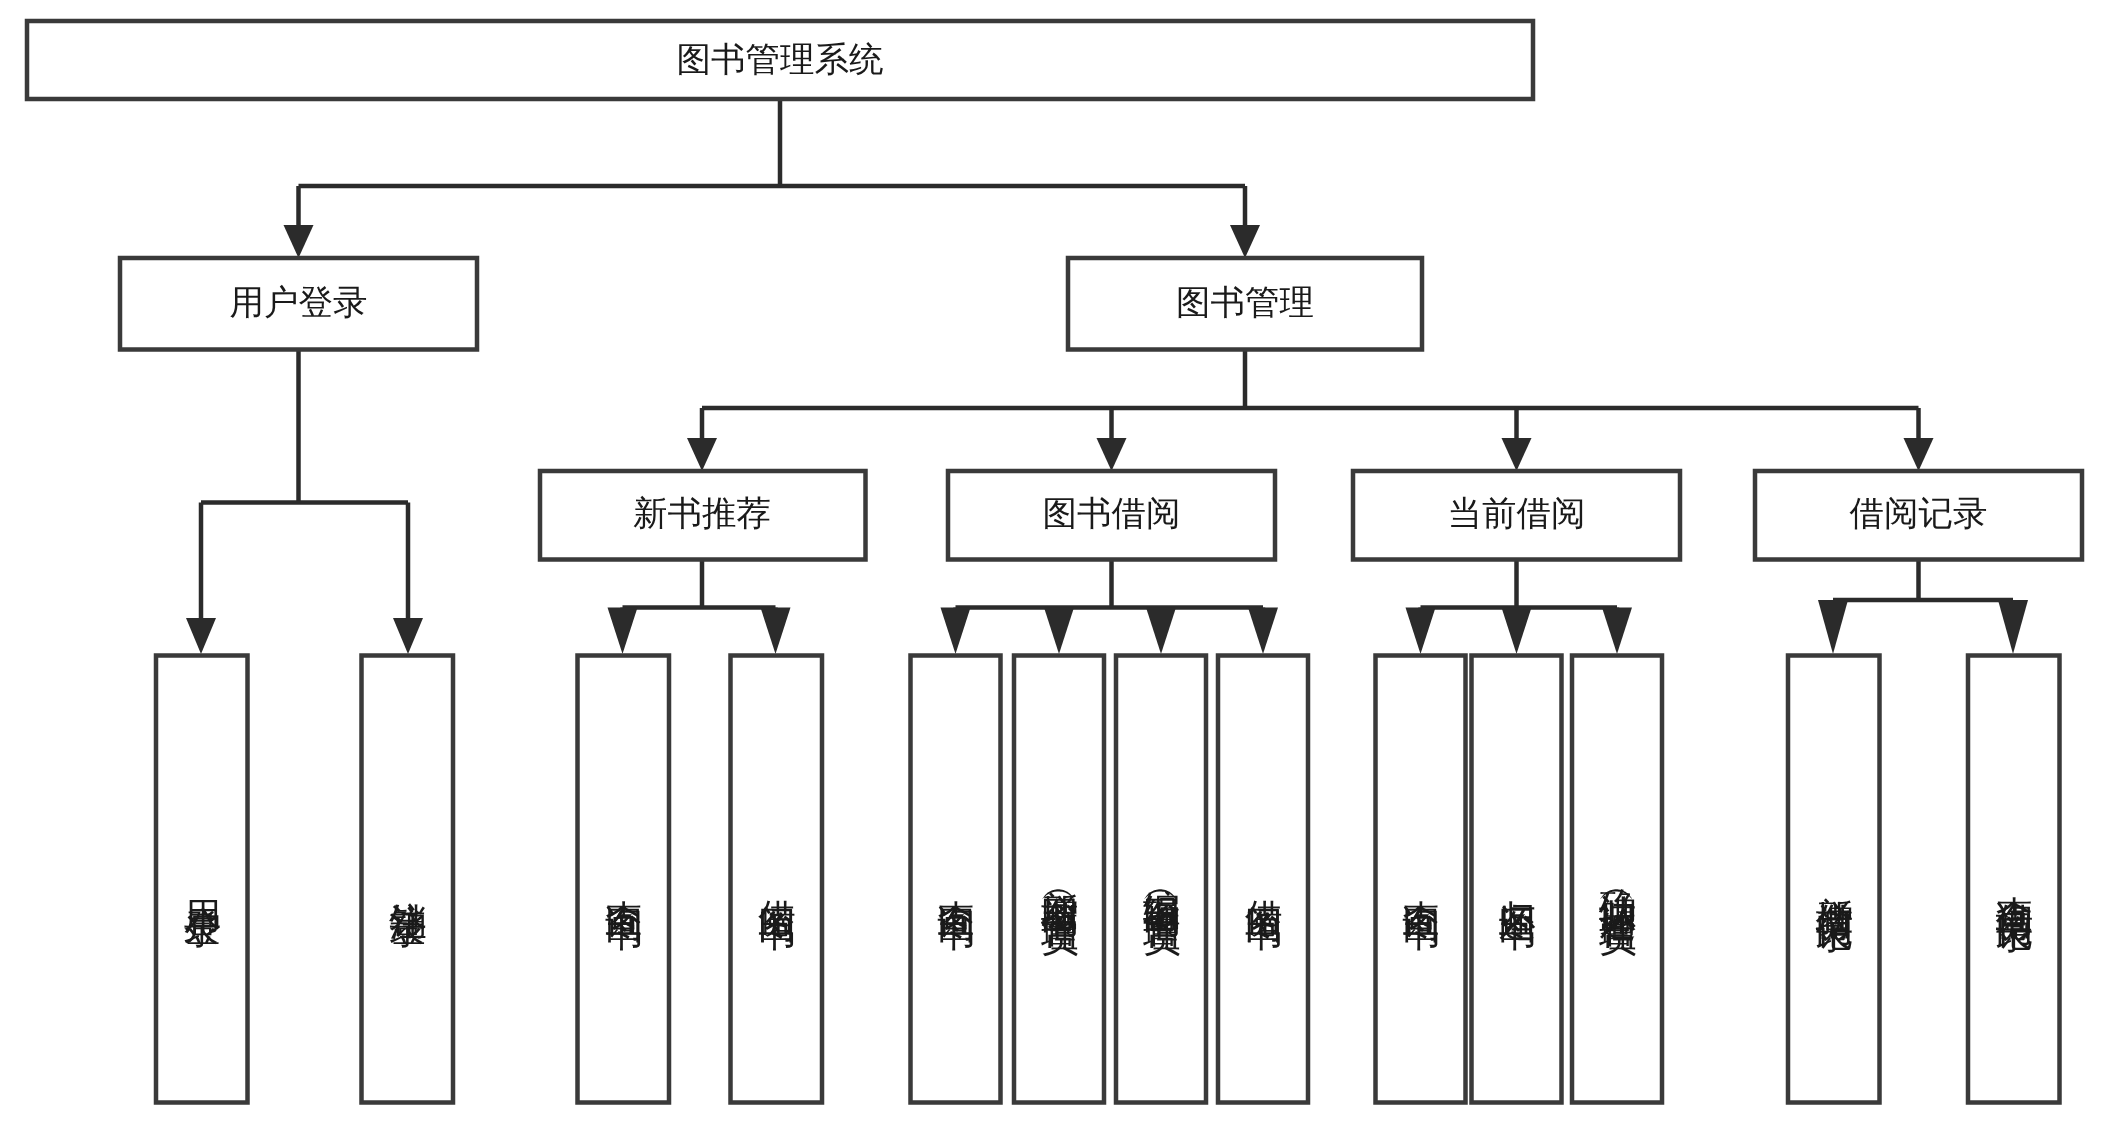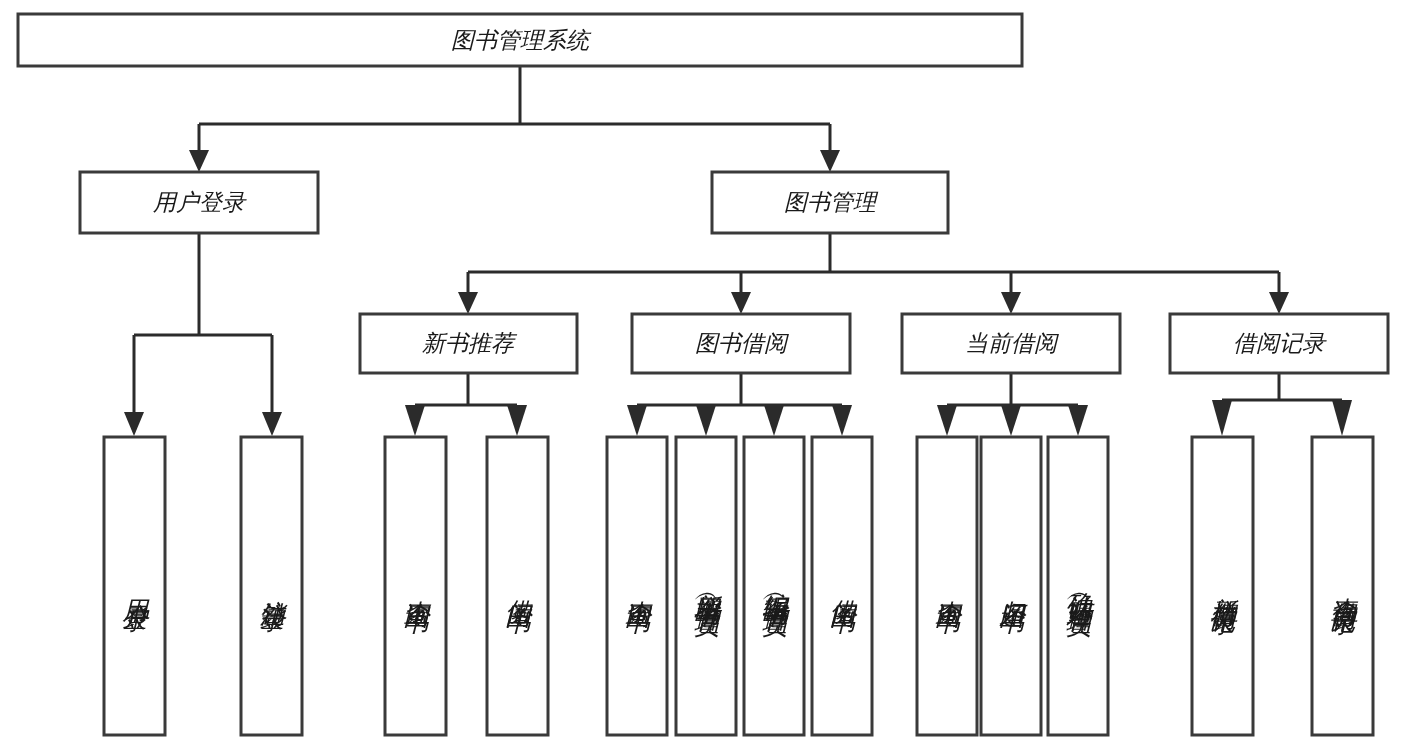--- a/index.html
+++ b/index.html
@@ -11,21 +11,20 @@
     width: 1405px;
     height: 747px;
     font-family: "DejaVu Sans", "Liberation Sans", sans-serif;
     overflow: hidden;
   }
   #diagram-root {
     position: relative;
     width: 1405px;
     height: 594px;
     background: #ffffff;
-    font-style: italic;
   }
   svg#tree-svg {
     position: absolute;
     left: 0;
     top: 0;
     width: 1405px;
     height: 747px;
   }
   .node-box {
     fill: #ffffff;

